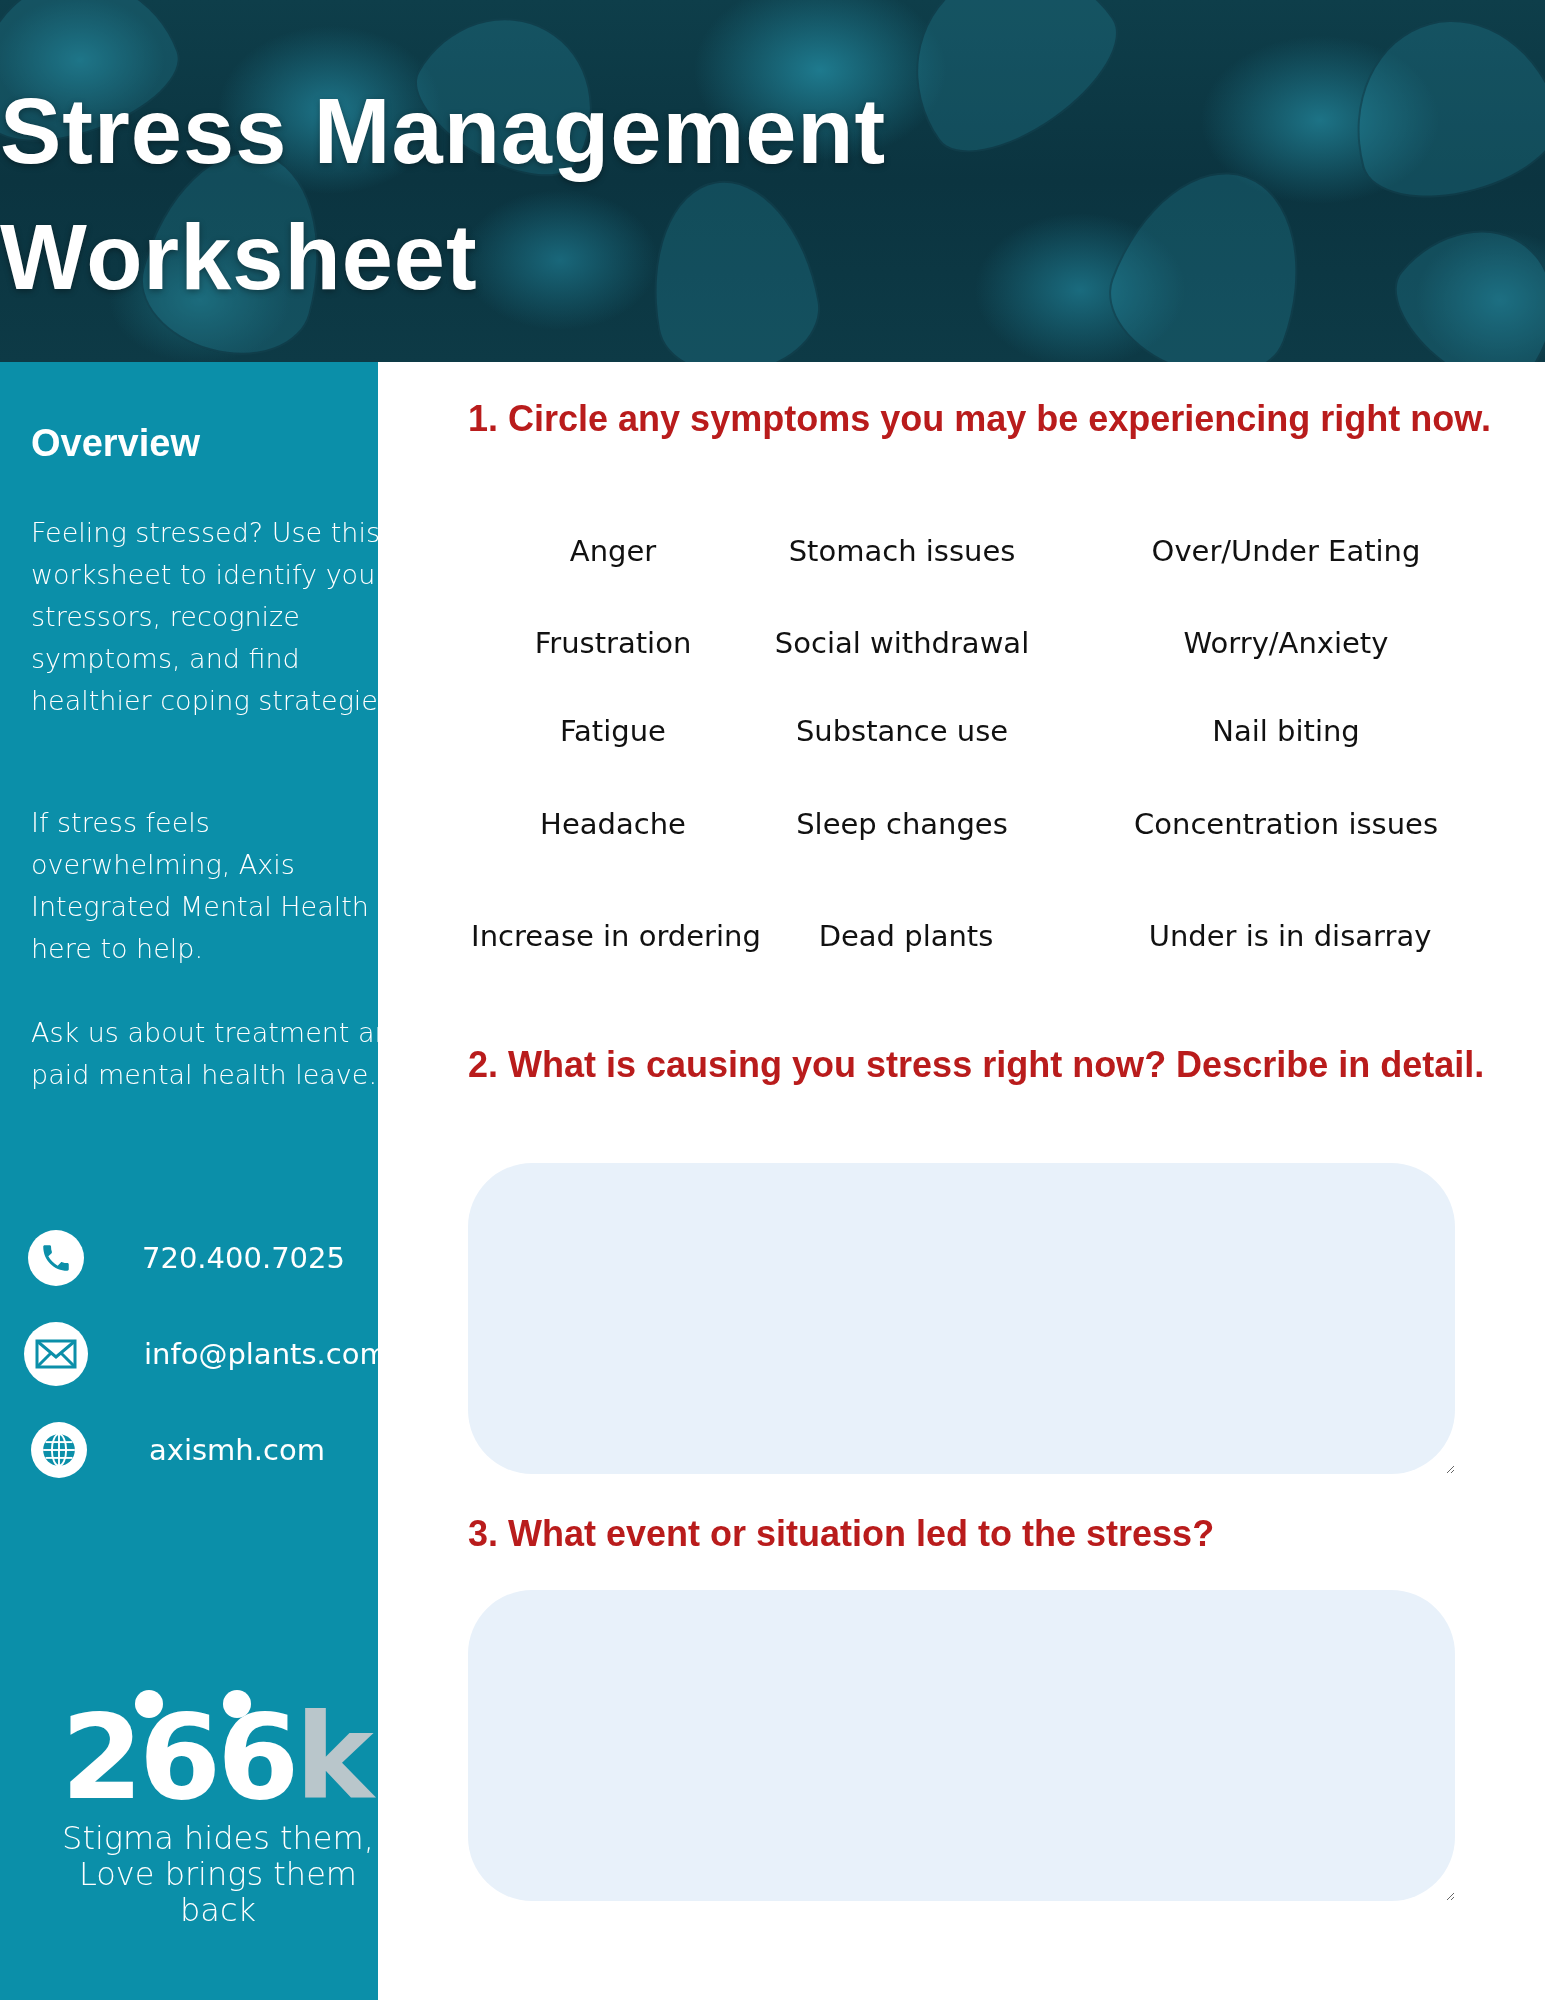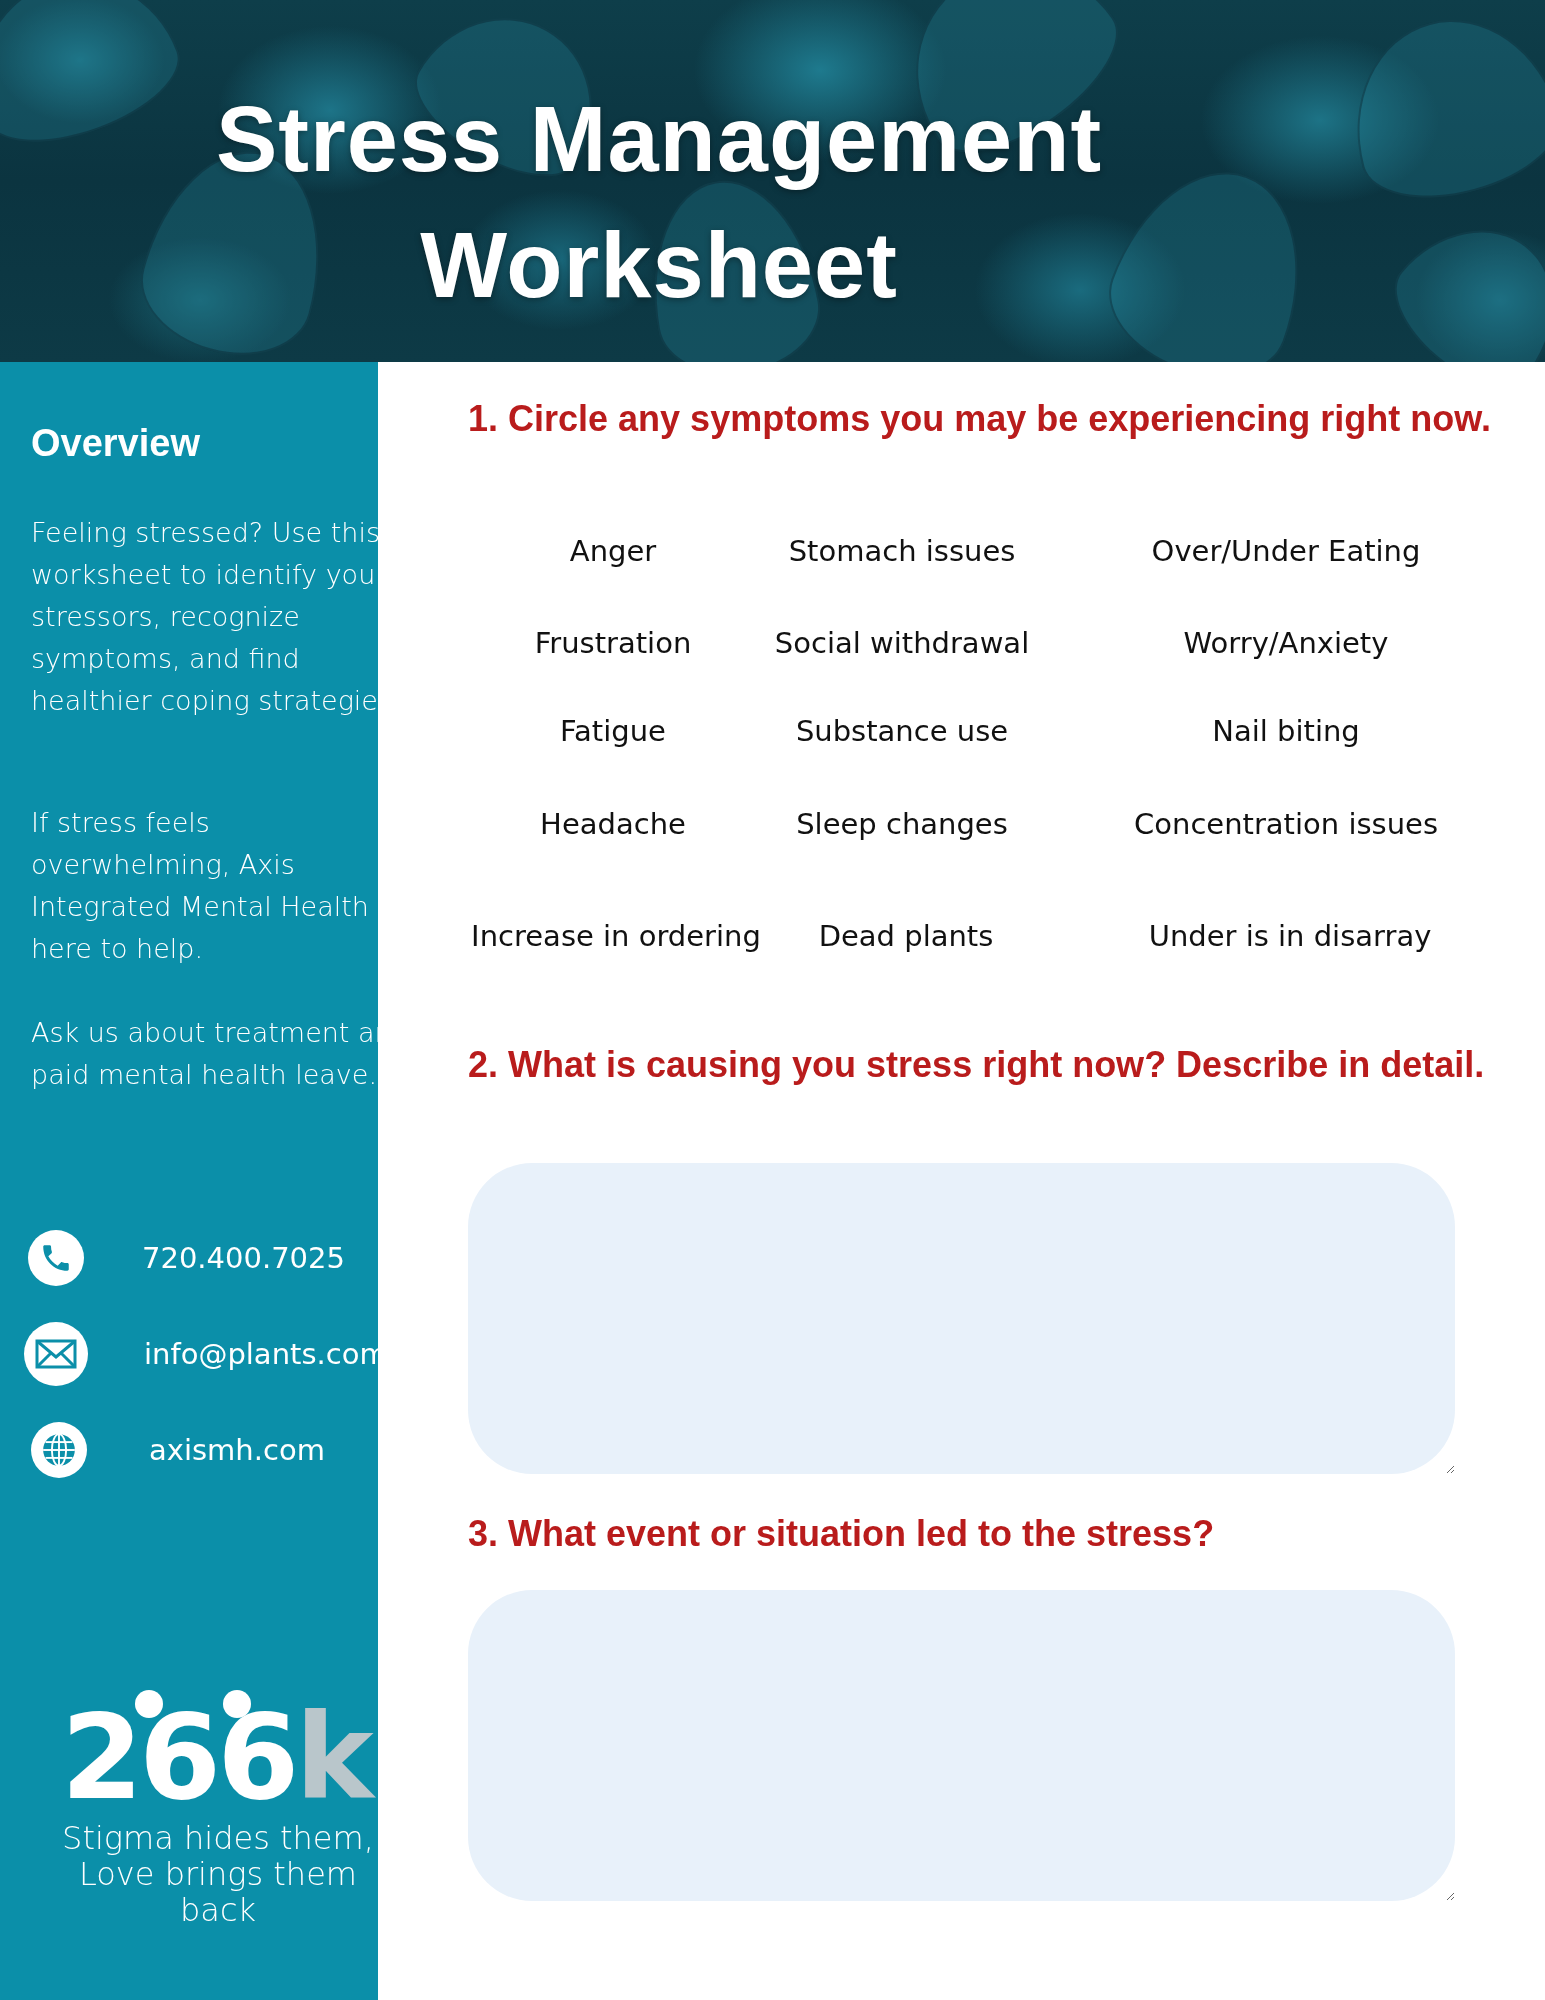--- a/index.html
+++ b/index.html
@@ -10,21 +10,21 @@
       radial-gradient(ellipse 160px 120px at 330px 110px, #1d7488 0%, transparent 70%),
       radial-gradient(ellipse 140px 100px at 560px 260px, #19677a 0%, transparent 70%),
       radial-gradient(ellipse 180px 130px at 820px 70px, #1e7a8e 0%, transparent 70%),
       radial-gradient(ellipse 150px 110px at 1080px 290px, #1a6b7e 0%, transparent 70%),
       radial-gradient(ellipse 170px 120px at 1320px 120px, #1d7386 0%, transparent 70%),
       radial-gradient(ellipse 120px 100px at 1500px 300px, #196476 0%, transparent 70%),
       radial-gradient(ellipse 130px 90px at 200px 300px, #18606f 0%, transparent 70%),
       linear-gradient(180deg, #0e3e4a 0%, #0b3440 50%, #0d3a46 100%);
   }
   .leaf { position:absolute; border-radius:50% 50% 50% 50% / 70% 70% 30% 30%; background:rgba(40,140,160,0.28); border:2px solid rgba(10,40,50,0.45); }
-  .title { position:absolute; left:0; top:76px; width:1318px; text-align:center; color:#ffffff; font-family:"Liberation Sans", sans-serif; font-weight:bold; font-size:92px; line-height:126px; letter-spacing:1px; text-shadow:0 2px 6px rgba(0,0,0,0.35); }
+  .title { position:absolute; left:0; top:68px; width:1318px; text-align:left; color:#ffffff; font-family:"Liberation Sans", sans-serif; font-weight:bold; font-size:92px; line-height:126px; letter-spacing:1px; text-shadow:0 2px 6px rgba(0,0,0,0.35); }
   .sidebar { position:absolute; left:0; top:362px; width:378px; height:1638px; background:#0b8fa9; color:#ffffff; }
   .sb-heading { position:absolute; left:31px; top:60px; font-family:"Liberation Sans", sans-serif; font-weight:bold; font-size:38px; }
   .sb-para { position:absolute; left:31px; width:380px; font-family:"DejaVu Sans", sans-serif; font-size:27px; line-height:42px; font-weight:300; }
   .contact { position:absolute; left:28px; display:flex; align-items:center;gap:40px; }
   .c-icon { width:56px; height:56px; border-radius:50%; background:#ffffff; display:flex; align-items:center; justify-content:center; }
   .c-text { margin-left:18px; font-size:29px; font-family:"DejaVu Sans", sans-serif; }
   .logo { position:absolute; left:48px; top:1340px; width:340px; }
   .logo-num { font-family:"DejaVu Sans", sans-serif; font-weight:bold; font-size:118px; line-height:110px; letter-spacing:-4px; color:#ffffff; position:relative;margin-left:13px; }
   .logo-num .k { color:#b9c6cb; }
   .dot { position:absolute; width:28px; height:28px; border-radius:50%; background:#fff; top:-12px; }

